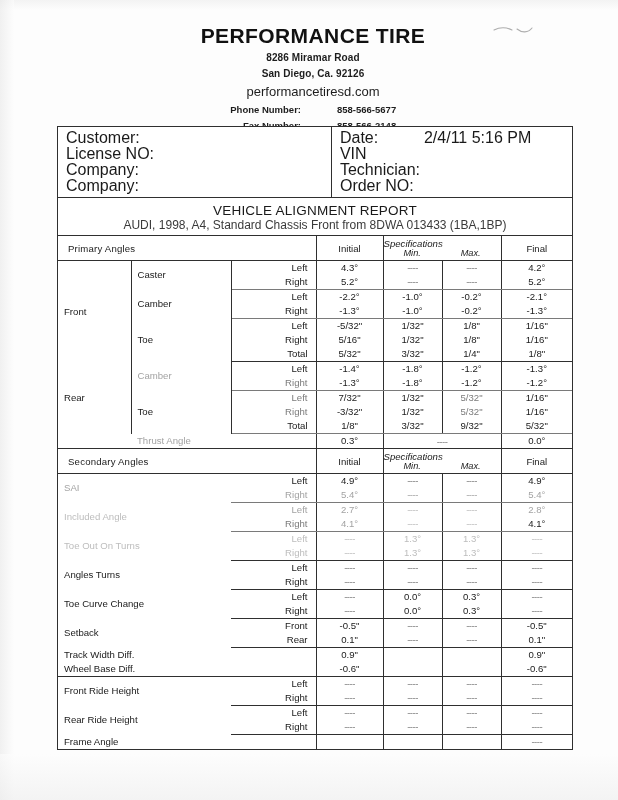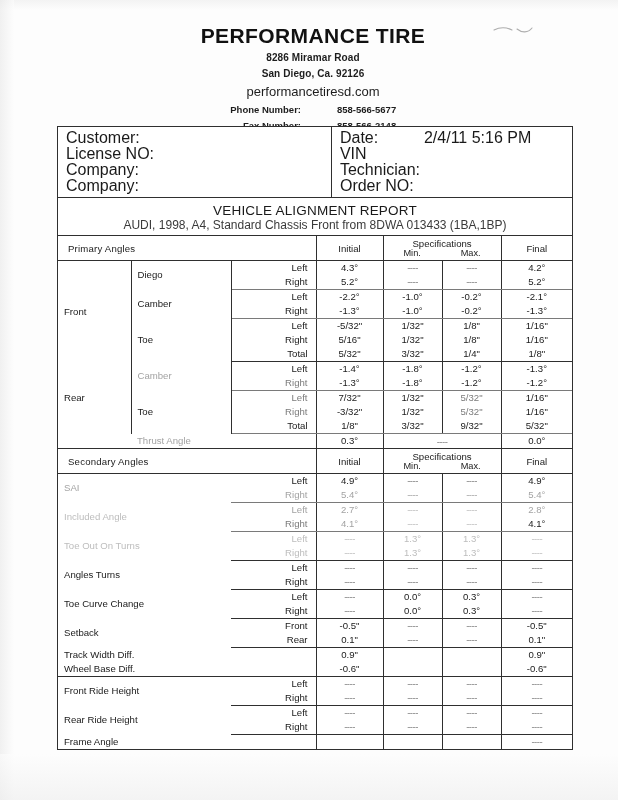--- a/index.html
+++ b/index.html
@@ -170,22 +170,22 @@
     letter-spacing: .2px;
   }
   .colhead {
     text-align: center;
     font-size: 9.6px;
     color: #222;
   }
   .vline-l { border-left: 1px solid #2f2f2f; }
   .spec-head {
     position: relative;
-    text-align: center;
     padding: 2px 0 2px !important;
+    font-style: italic;
   }
   .spec-head .spec-top { display: block; }
   .spec-head .spec-sub {
     display: flex;
     justify-content: space-around;
     font-size: 9.2px;
     margin-top: -1px;
   }
   .finalcell-head { text-align: center; }
 
@@ -324,21 +324,21 @@
           <span class="spec-sub">
             <span>Min.</span>
             <span>Max.</span>
           </span>
         </td>
         <td class="colhead vline-l finalcell-head">Final</td>
       </tr>
 
       <tr>
         <td class="group" rowspan="7">Front</td>
-        <td class="lbl item-border" rowspan="2">Diego</td>
+        <td class="lbl item-border" rowspan="2">Caster</td>
         <td class="side">Left</td>
         <td class="val">4.3°</td>
         <td class="val fade-1 dash">----</td>
         <td class="val fade-1 dash">----</td>
         <td class="val">4.2°</td>
       </tr>
       <tr class="row-sub-end">
         <td class="side">Right</td>
         <td class="val">5.2°</td>
         <td class="val fade-1 dash">----</td>

